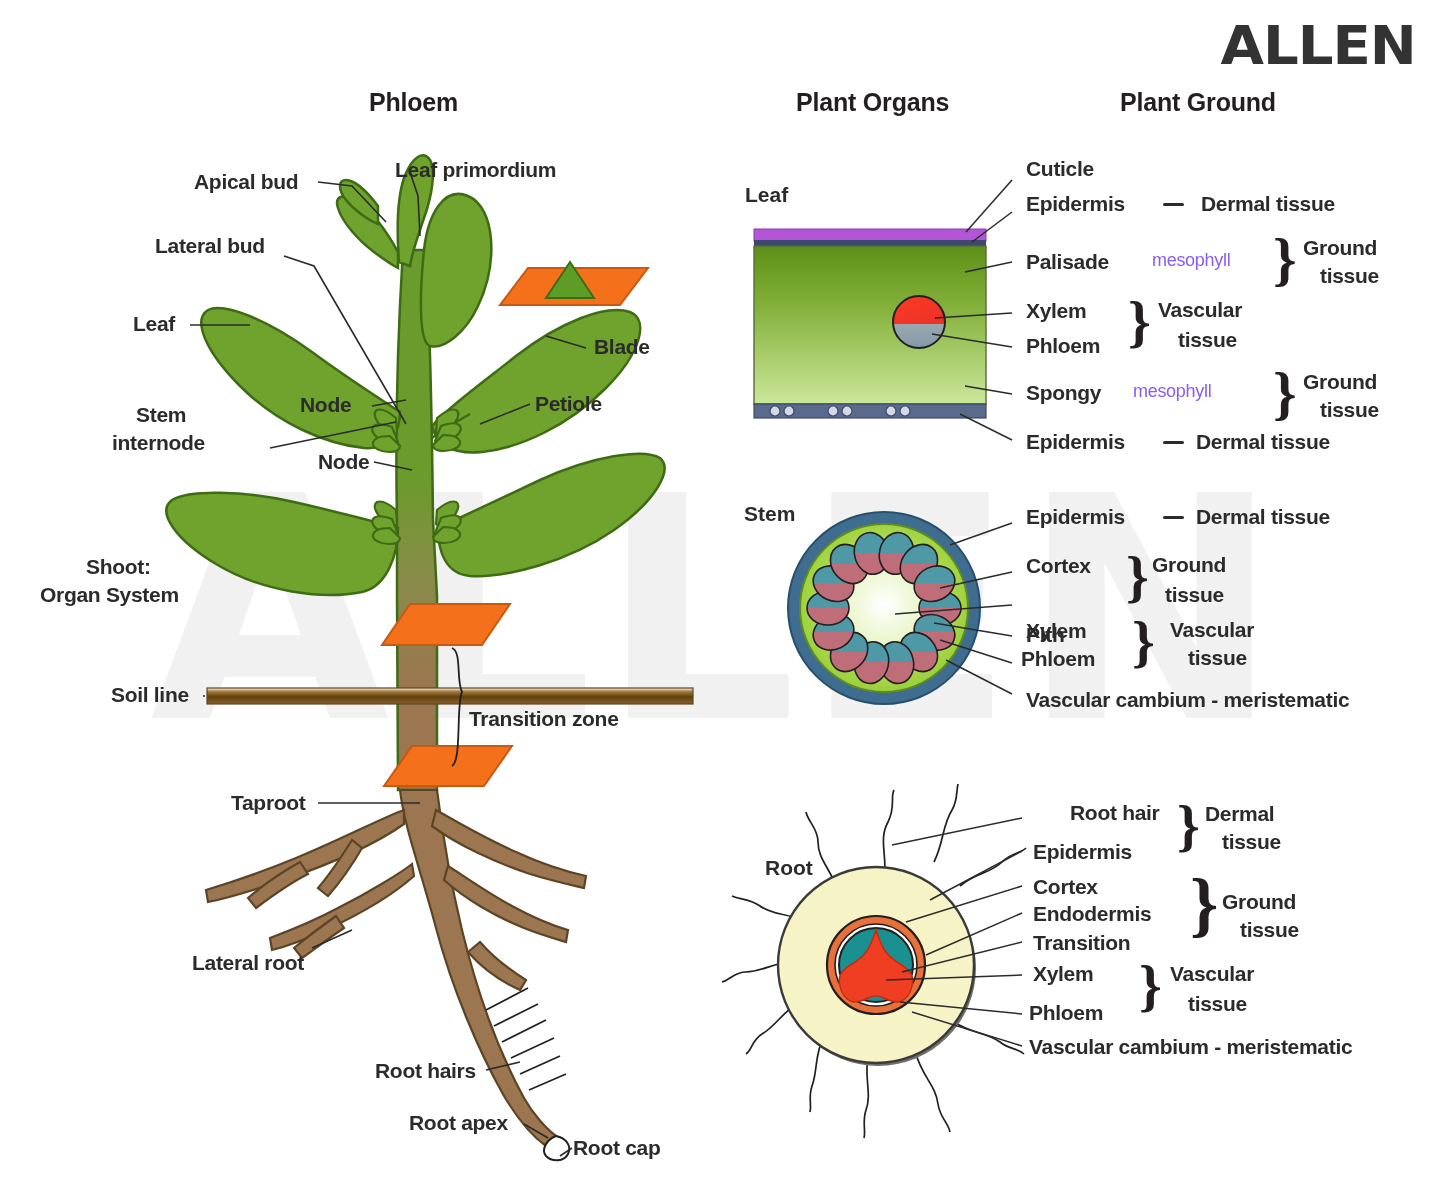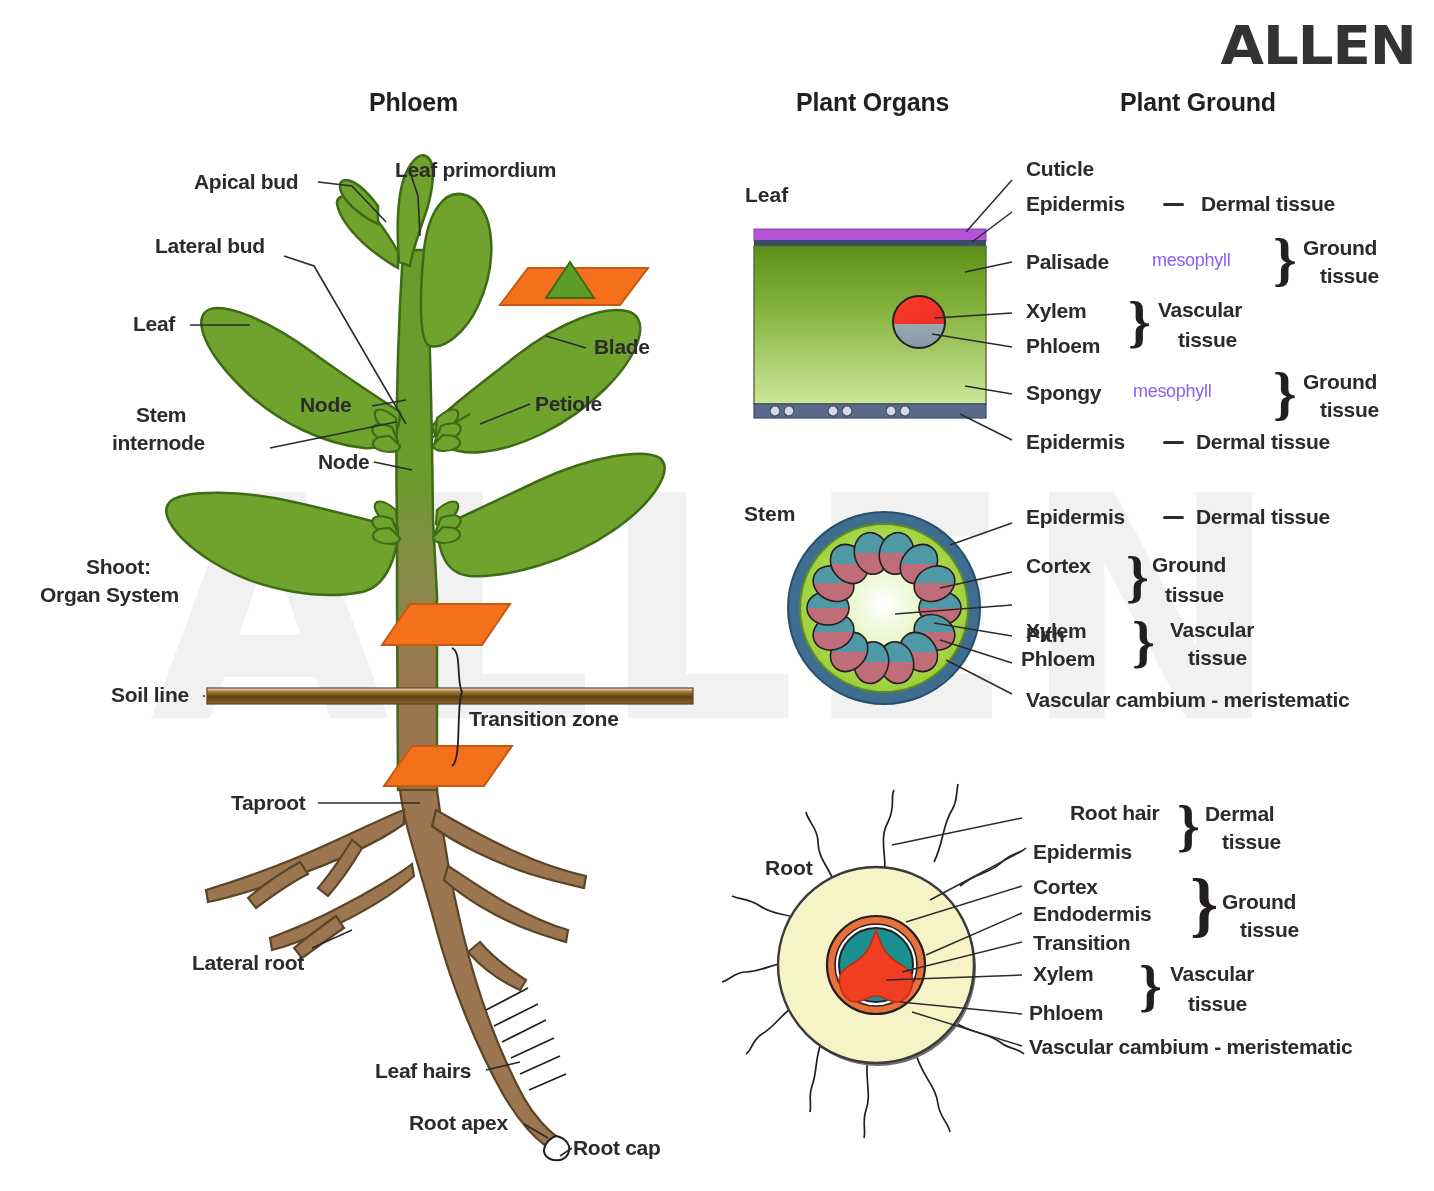--- a/index.html
+++ b/index.html
@@ -538,21 +538,21 @@
     <div class="txt lbl" style="left:318px; top:450px;">Node</div>
     <div class="txt lbl" style="left:136px; top:403px;">Stem</div>
     <div class="txt lbl" style="left:112px; top:431px;">internode</div>
     <div class="txt lbl" style="left:535px; top:392px;">Petiole</div>
     <div class="txt lbl" style="left:86px; top:555px;">Shoot:</div>
     <div class="txt lbl" style="left:40px; top:583px;">Organ System</div>
     <div class="txt lbl" style="left:111px; top:683px;">Soil line</div>
     <div class="txt lbl" style="left:469px; top:707px;">Transition zone</div>
     <div class="txt lbl" style="left:231px; top:791px;">Taproot</div>
     <div class="txt lbl" style="left:192px; top:951px;">Lateral root</div>
-    <div class="txt lbl" style="left:375px; top:1059px;">Leaf hairs</div>
+    <div class="txt lbl" style="left:375px; top:1059px;">Root hairs</div>
     <div class="txt lbl" style="left:409px; top:1111px;text-align:center;">Root apex</div>
     <div class="txt lbl" style="left:573px; top:1136px;">Root cap</div>
 
     <div class="txt organ" style="left:745px; top:183px;">Leaf</div>
     <div class="txt organ" style="left:744px; top:502px;">Stem</div>
     <div class="txt organ" style="left:765px; top:856px;">Root</div>
 
     <div class="txt lbl" style="left:1026px; top:157px;">Cuticle</div>
     <div class="txt lbl" style="left:1026px; top:192px;">Epidermis</div>
     <div class="dash" style="left:1163px; top:203px; width:21px;"></div>

